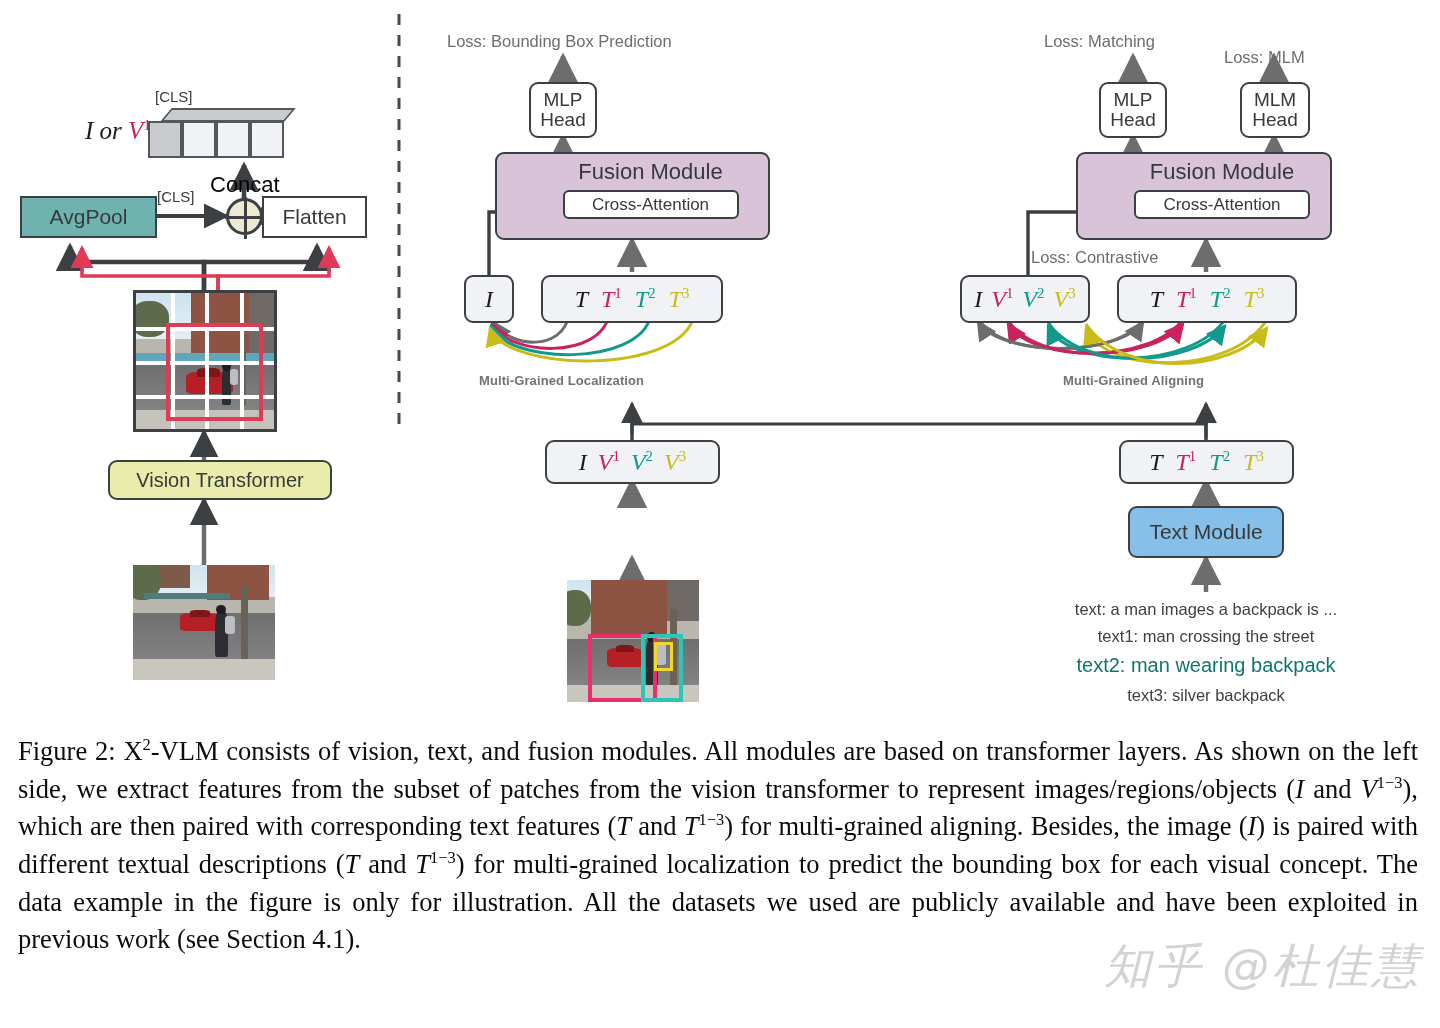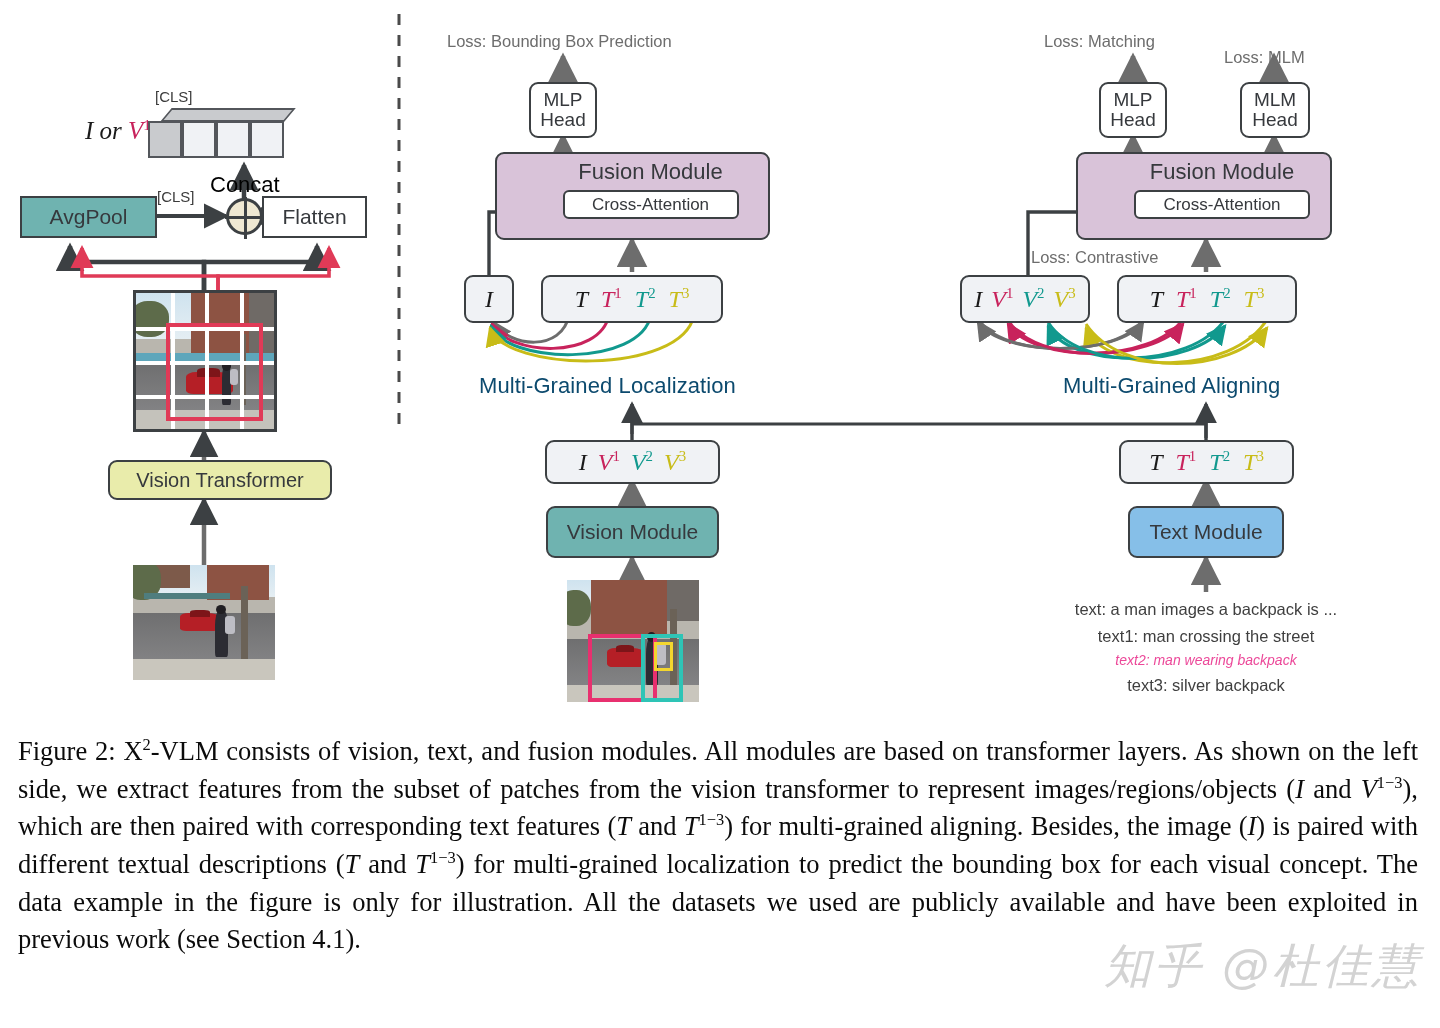--- a/index.html
+++ b/index.html
@@ -13,21 +13,21 @@
        justify-content:center;border:2.5px solid #3c4043;color:#36393d;
        font-family:"Liberation Sans",sans-serif;line-height:1.05;text-align:center;}
   .rbox{border-radius:9px;}
   .teal{background:#6fb3b0;}
   .blue{background:#86bfe8;}
   .olive{background:#e9ecab;}
   .mauve{background:#d9c3d9;padding-left:36px;}
   .white{background:#ffffff;}
 
   .lbl{position:absolute;color:#6d6d6d;font-size:16.5px;white-space:nowrap;}
-  .seclbl{position:absolute;color:#0c4a6e;font-size:22px;font-weight:normal;
+  .seclbl{position:absolute;color:#737373;font-size:13px;font-weight:bold;
           white-space:nowrap;letter-spacing:.1px;}
 
   
   .tok{font-family:"Liberation Serif",serif;font-style:italic;font-size:24px;}
   .tok sup{font-size:.62em;font-style:normal;vertical-align:super;
            font-family:"Liberation Serif",serif;}
   .c-k{color:#1a1a1a;} .c-r{color:#c8235c;} .c-t{color:#11998e;} .c-y{color:#c8bc18;}
 
   .tokrow{position:absolute;box-sizing:border-box;display:flex;align-items:center;
           justify-content:center;gap:13px;border:2.5px solid #3c4043;border-radius:9px;
@@ -256,22 +256,20 @@
 
   <div class="seclbl" style="left:479px;top:373px;">Multi-Grained Localization</div>
 
   <div class="tokrow" style="left:545px;top:440px;width:175px;height:44px;gap:11px;">
     <span class="tok c-k">I</span>
     <span class="tok c-r">V<sup>1</sup></span>
     <span class="tok c-t">V<sup>2</sup></span>
     <span class="tok c-y">V<sup>3</sup></span>
   </div>
 
-  <div class="box rbox teal" style="left:546px;top:506px;width:173px;height:52px;
-       font-size:21px;">Vision Module</div>
 
   <div class="photo" style="left:567px;top:580px;width:132px;height:122px;">
     <div class="sky" style="height:24%;"></div>
     <div class="bldg" style="left:18%;top:0;width:58%;height:44%;background:#8d5343;"></div>
     <div class="bldg" style="left:76%;top:0;width:24%;height:34%;background:#6f6a66;"></div>
     <div class="tree" style="left:-6%;top:8%;width:24%;height:30%;"></div>
     <div class="road" style="height:52%;"></div>
     <div class="car" style="left:30%;top:56%;width:28%;height:15%;"></div>
     <div class="carwin" style="left:37%;top:53%;width:14%;height:6%;"></div>
     <div class="man" style="left:60%;top:48%;width:9%;height:40%;"></div>
@@ -332,21 +330,21 @@
     <span class="tok c-t">T<sup>2</sup></span>
     <span class="tok c-y">T<sup>3</sup></span>
   </div>
 
   <div class="box rbox blue" style="left:1128px;top:506px;width:156px;height:52px;
        font-size:21px;">Text Module</div>
 
   <div style="position:absolute;left:1020px;top:596px;width:372px;text-align:center;">
     <div style="font-size:16.5px;color:#3f3f3f;line-height:1.62;">text: a man images a backpack is ...</div>
     <div style="font-size:16.5px;color:#3f3f3f;line-height:1.62;">text1: man crossing the street</div>
-    <div style="font-size:14px;color:#ec4899;line-height:1.62;font-style:italic;">text2: man wearing backpack</div>
+    <div style="font-size:20px;color:#0f766e;line-height:1.62;">text2: man wearing backpack</div>
     <div style="font-size:16.5px;color:#3f3f3f;line-height:1.62;">text3: silver backpack</div>
   </div>
 
 </div>
 
 <div class="caption">
   <span>Figure 2: X</span><sup>2</sup><span>-VLM consists of vision, text, and fusion modules. All modules are based on transformer layers. As shown on the left side, we extract features from the subset of patches from the vision transformer to represent images/regions/objects (</span><span class="m">I</span><span> and </span><span class="m">V</span><sup>1−3</sup><span>), which are then paired with corresponding text features (</span><span class="m">T</span><span> and </span><span class="m">T</span><sup>1−3</sup><span>) for multi-grained aligning. Besides, the image (</span><span class="m">I</span><span>) is paired with different textual descriptions (</span><span class="m">T</span><span> and </span><span class="m">T</span><sup>1−3</sup><span>) for multi-grained localization to predict the bounding box for each visual concept. The data example in the figure is only for illustration. All the datasets we used are publicly available and have been exploited in previous work (see Section 4.1).</span>
 </div>
 
 <div class="wm">知乎 @杜佳慧</div>

